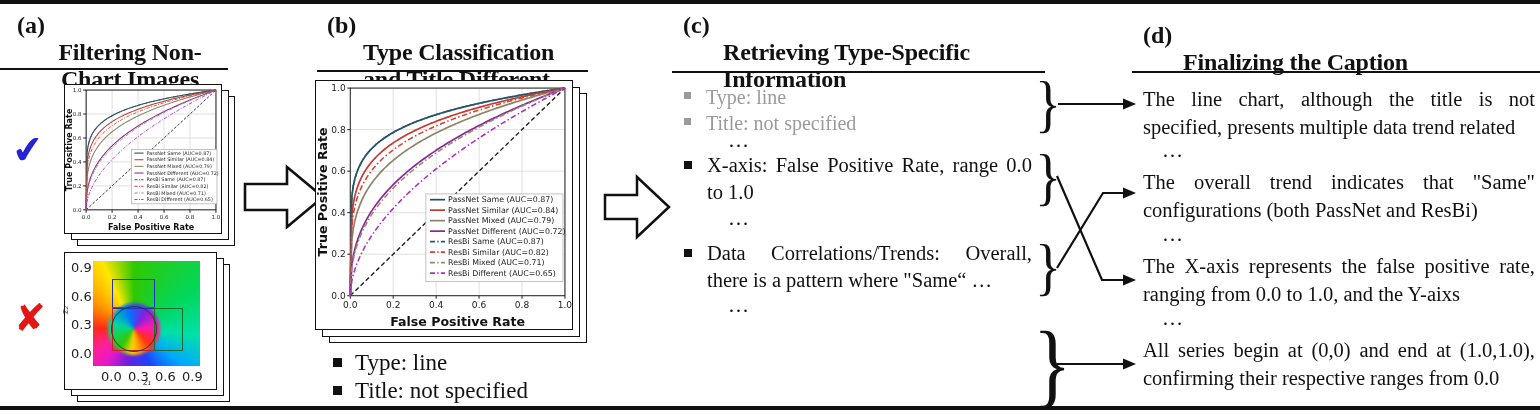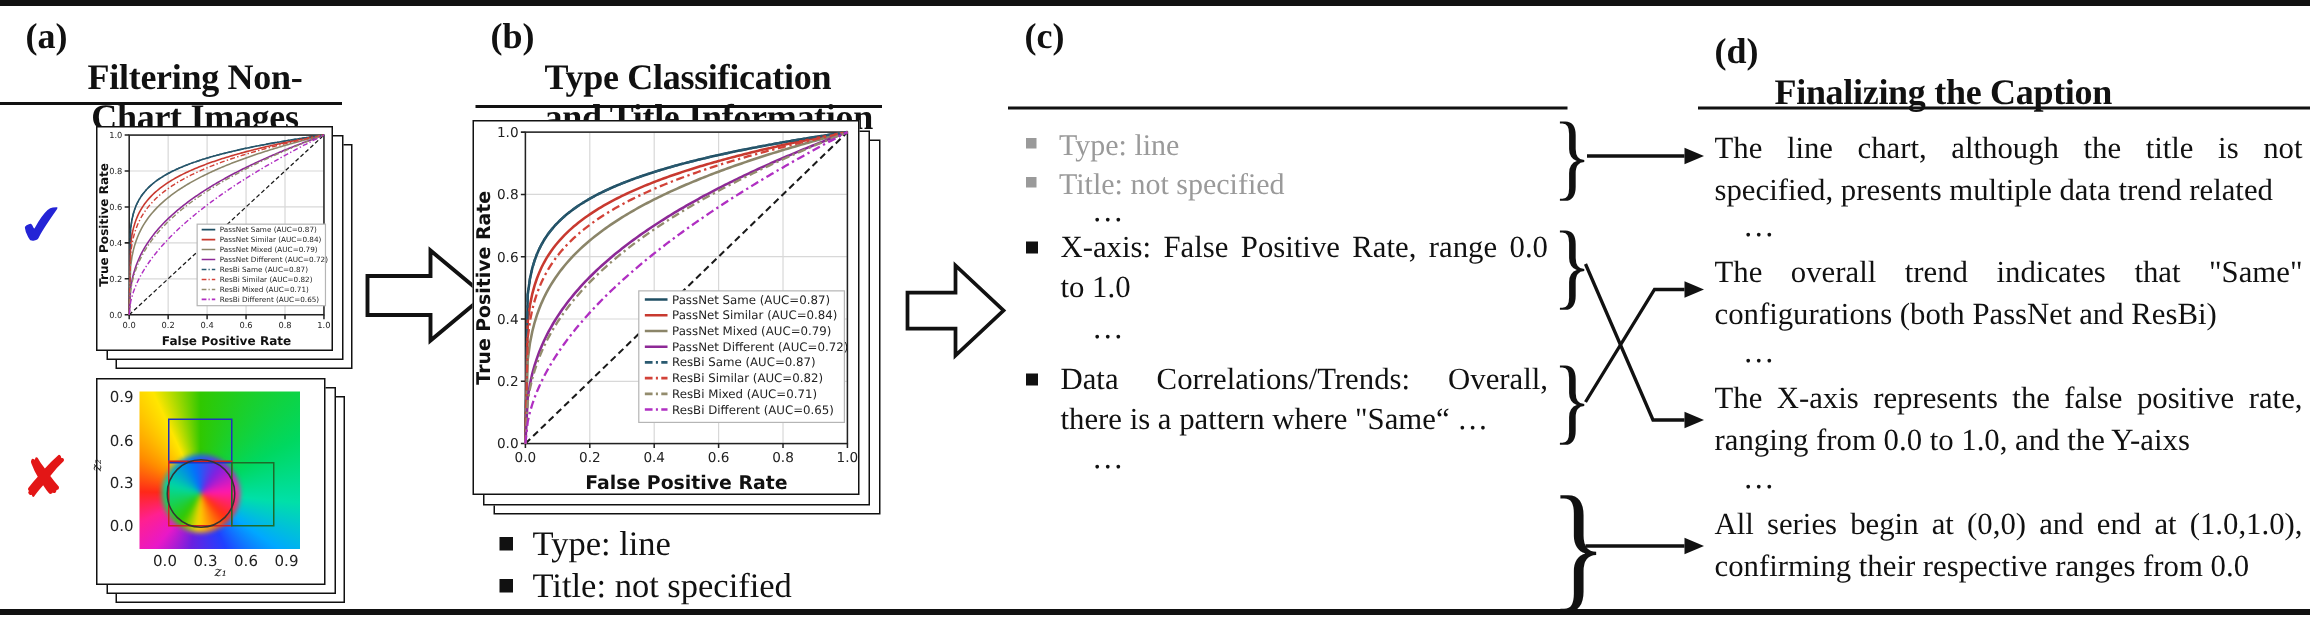--- a/index.html
+++ b/index.html
@@ -30,21 +30,21 @@
     background:conic-gradient(from 0deg at 38% 65%,
       #30c800 0deg,#00d860 60deg,#00e0a8 95deg,#00a8ff 125deg,#2040ff 155deg,
       #6a20e0 190deg,#e818c8 220deg,#ff2090 245deg,#ff2818 272deg,#ff8c00 302deg,
       #ffe600 335deg,#30c800 360deg);}
   #nc-swirl{position:absolute;left:15px;top:42px;width:52px;height:52px;border-radius:50%;
     background:conic-gradient(from 215deg at 50% 50%,
       #30c800 0deg,#00d8a0 70deg,#0070ff 130deg,#8020e0 180deg,#ff18b0 230deg,
       #ff3010 280deg,#ffd800 330deg,#30c800 360deg);
     filter:blur(1.6px);}
   .nc-rect{position:absolute;box-sizing:border-box;background:transparent;}
-  .nc-tick{position:absolute;font-family:"DejaVu Sans",sans-serif;font-size:10px;color:#222;}
+  .nc-tick{position:absolute;font-family:"DejaVu Sans",sans-serif;font-size:13px;color:#222;}
   .nc-axislabel{position:absolute;font-style:italic;font-size:9px;color:#222;font-family:"DejaVu Serif",serif;}
 </style>
 </head>
 <body>
 
 <div id="canvas">
 
   <div class="rule" style="left:0;top:0;width:1540px;height:4px;"></div>
   <div class="rule" style="left:0;top:406px;width:1540px;height:4px;"></div>
 
@@ -154,21 +154,21 @@
           <div class="nc-axislabel" style="left: -4px; top: 52px; transform: rotate(-90deg);">z₂</div>
         </div>
     </div>
   </div>
 
   <svg class="abs" style="left:243px;top:163px;" width="84" height="68" viewBox="0 0 84 68">
     <polygon points="2,21 44,21 44,4 80,34 44,64 44,47 2,47" fill="#fff" stroke="#111" stroke-width="2.6"></polygon>
   </svg>
 
   <div class="hdr-label" style="left:327px;top:12px;">(b)</div>
-  <div class="hdr-title" style="left:363px;top:12px;width:225px;">Type Classification and Title Information</div>
+  <div class="hdr-title" style="left:363px;top:12px;width:225px;">Type Classification and Title Different</div>
   <div class="rule" style="left:317px;top:70px;width:271px;height:2px;"></div>
 
   <div class="abs" style="left:315px;top:80px;width:258px;height:250px;">
     <div class="sheet" style="left:14px;top:13px;width:258px;height:250px;"></div>
     <div class="sheet" style="left:7px;top:6.5px;width:258px;height:250px;"></div>
     <div class="card-face" style="width:258px;height:250px;">
       <svg id="roc-big" class="chart" viewBox="0 0 254 246">
           <line x1="34" y1="7" x2="34" y2="213" stroke="#d8d8d8" stroke-width="0.8"></line>
           <line x1="34" y1="213" x2="247" y2="213" stroke="#d8d8d8" stroke-width="0.8"></line>
           <line x1="76.6" y1="7" x2="76.6" y2="213" stroke="#d8d8d8" stroke-width="0.8"></line>
@@ -245,20 +245,21 @@
   <div class="b-bullet-row" style="left:333px;top:377px;">
     <span class="sq"></span>
     <span class="txt">Title: not specified</span>
   </div>
 
   <svg class="abs" style="left:603px;top:171px;" width="70" height="70" viewBox="0 0 70 70">
     <polygon points="2,24 34,24 34,6 66,36 34,66 34,48 2,48" fill="#fff" stroke="#111" stroke-width="2.5"></polygon>
   </svg>
 
   <div class="hdr-label" style="left:683px;top:12px;">(c)</div>
+  <div class="hdr-title" style="left:723px;top:12px;width:280px;">Retrieving Type-Specific Information</div>
   <div class="rule" style="left:672px;top:71px;width:373px;height:2px;"></div>
 
   <div class="c-item gray" style="top:84px;">
     <span class="sq"></span>
     <div class="txt">Type: line</div>
   </div>
   <div class="c-item gray" style="top:110px;">
     <span class="sq"></span>
     <div class="txt">Title: not specified</div>
   </div>

